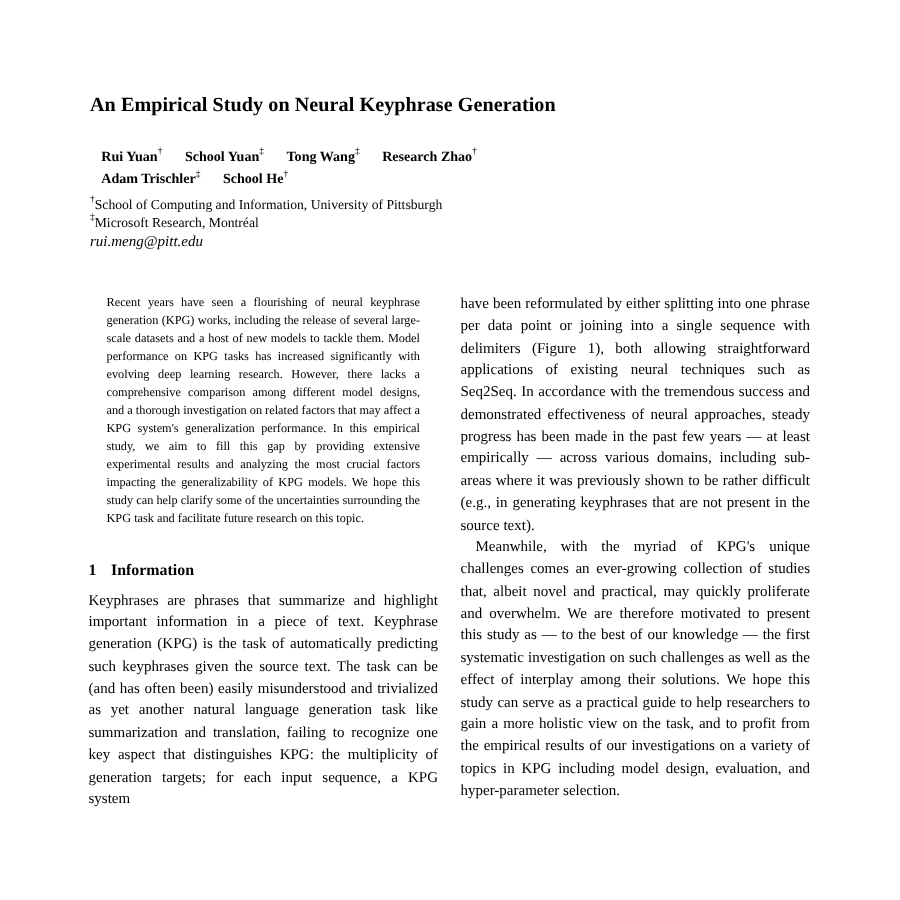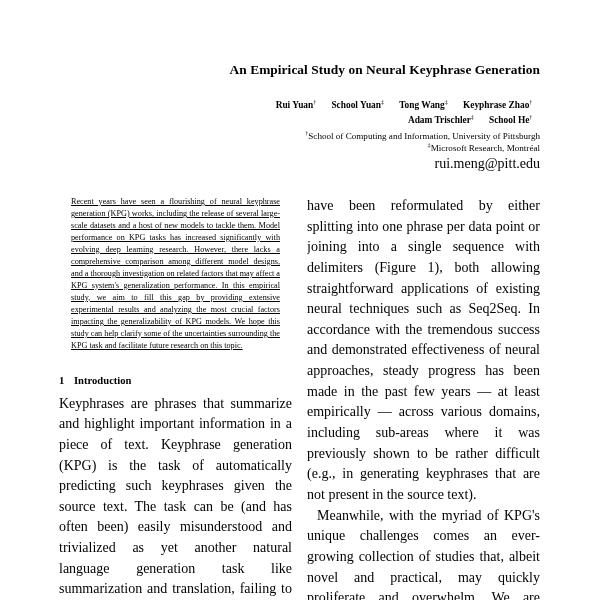--- a/index.html
+++ b/index.html
@@ -21,21 +21,21 @@
     width: 600px;
     height: 600px;
     box-sizing: border-box;
     padding: 0;
     background: #ffffff;
   }
 
   
   .masthead {
     padding: 0 60px;
-    text-align: right;
+    text-align: left;
   }
   .paper-title {
     font-size: 13.4px;
     font-weight: bold;
     letter-spacing: 0.05px;
     margin: 0;
     padding-top: 62px;
     line-height: 1.2;
   }
   .authors {
@@ -59,23 +59,24 @@
     line-height: 0;
     font-weight: normal;
   }
   .affiliations {
     margin-top: 3px;
     font-size: 9.1px;
     line-height: 1.34;
   }
   .affil-line { display: block; }
   .email {
-    font-size: 14px;
+    font-size: 10px;
     line-height: 1.34;
     margin-top: 0px;
+    font-style: italic;
   }
 
   
   .columns {
     position: absolute;
     top: 196px;
     left: 0;
     width: 600px;
     height: 404px;
   }
@@ -99,38 +100,37 @@
     font-weight: bold;
     margin: 10px 0 9px 0;
   }
   .abstract-body p {
     margin: 0;
     font-size: 8.2px;
     line-height: 1.46;
     text-align: justify;
     text-justify: inter-word;
     hyphens: none;
-    text-decoration: underline;
   }
 
   
   .section-heading {
     font-size: 10.6px;
     font-weight: bold;
     margin: 23px 0 8px 0;
     text-align: left;
   }
   .section-heading .num {
     display: inline-block;
     min-width: 15px;
   }
 
   .body-par {
     margin: 0;
-    font-size: 14px;
+    font-size: 10px;
     line-height: 1.475;
     text-align: justify;
     text-justify: inter-word;
     hyphens: none;
   }
   .body-par.indent { text-indent: 10px; }
   .body-par + .body-par { margin-top: 0; }
 
   .col-right .body-par:first-child { margin-top: 0; }
 </style>
@@ -138,21 +138,21 @@
 <body>
 
 <div class="page">
 
   <div class="masthead">
 
     <h1 class="paper-title">An Empirical Study on Neural Keyphrase Generation</h1>
 
     <div class="authors">
       <span class="author-row">
-        <span class="author"><span>Rui Yuan</span><sup class="mark">†</sup></span><span class="author"><span>School Yuan</span><sup class="mark">‡</sup></span><span class="author"><span>Tong Wang</span><sup class="mark">‡</sup></span><span class="author"><span>Keyphrase Zhao</span><sup class="mark">†</sup></span>
+        <span class="author"><span>Rui Yuan</span><sup class="mark">†</sup></span><span class="author"><span>School Yuan</span><sup class="mark">‡</sup></span><span class="author"><span>Tong Wang</span><sup class="mark">‡</sup></span><span class="author"><span>Research Zhao</span><sup class="mark">†</sup></span>
       </span>
       <span class="author-row">
         <span class="author"><span>Adam Trischler</span><sup class="mark">‡</sup></span><span class="author"><span>School He</span><sup class="mark">†</sup></span>
       </span>
     </div>
 
     <div class="affiliations">
       <span class="affil-line"><sup class="mark">†</sup><span>School of Computing and Information, University of Pittsburgh</span></span>
       <span class="affil-line"><sup class="mark">‡</sup><span>Microsoft Research, Montréal</span></span>
       <span class="affil-line email">rui.meng@pitt.edu</span>
@@ -164,21 +164,21 @@
 
     <div class="col col-left">
 
       <div class="abstract-block">
         <div class="abstract-body">
           <p>Recent years have seen a flourishing of neural keyphrase generation (KPG) works, including the release of several large-scale datasets and a host of new models to tackle them. Model performance on KPG tasks has increased significantly with evolving deep learning research. However, there lacks a comprehensive comparison among different model designs, and a thorough investigation on related factors that may affect a KPG system's generalization performance. In this empirical study, we aim to fill this gap by providing extensive experimental results and analyzing the most crucial factors impacting the generalizability of KPG models. We hope this study can help clarify some of the uncertainties surrounding the KPG task and facilitate future research on this topic.</p>
         </div>
       </div>
 
       <h2 class="section-heading">
-        <span class="num">1</span><span>Introduction</span>
+        <span class="num">1</span><span>Information</span>
       </h2>
 
       <p class="body-par">Keyphrases are phrases that summarize and highlight important information in a piece of text. Keyphrase generation (KPG) is the task of automatically predicting such keyphrases given the source text. The task can be (and has often been) easily misunderstood and trivialized as yet another natural language generation task like summarization and translation, failing to recognize one key aspect that distinguishes KPG: the multiplicity of generation targets; for each input sequence, a KPG system</p>
 
     </div>
 
     <div class="col col-right">
 
       <p class="body-par">have been reformulated by either splitting into one phrase per data point or joining into a single sequence with delimiters (Figure 1), both allowing straightforward applications of existing neural techniques such as Seq2Seq. In accordance with the tremendous success and demonstrated effectiveness of neural approaches, steady progress has been made in the past few years — at least empirically — across various domains, including sub-areas where it was previously shown to be rather difficult (e.g., in generating keyphrases that are not present in the source text).</p>
       <p class="body-par indent">Meanwhile, with the myriad of KPG's unique challenges comes an ever-growing collection of studies that, albeit novel and practical, may quickly proliferate and overwhelm. We are therefore motivated to present this study as — to the best of our knowledge — the first systematic investigation on such challenges as well as the effect of interplay among their solutions. We hope this study can serve as a practical guide to help researchers to gain a more holistic view on the task, and to profit from the empirical results of our investigations on a variety of topics in KPG including model design, evaluation, and hyper-parameter selection.</p>

